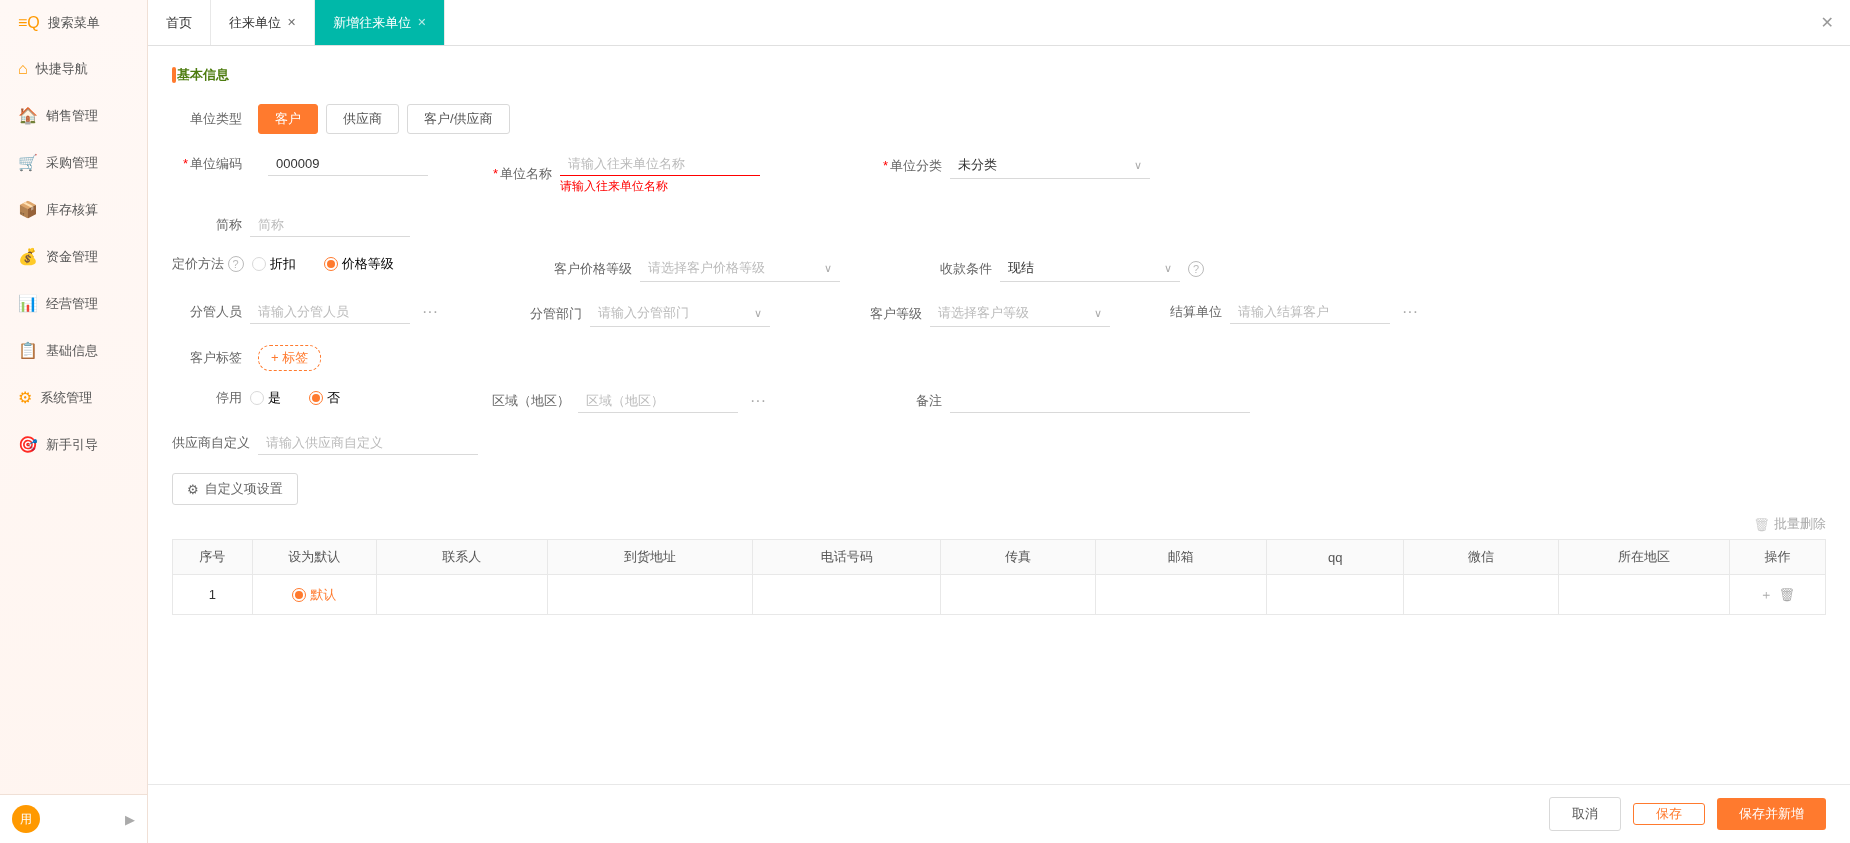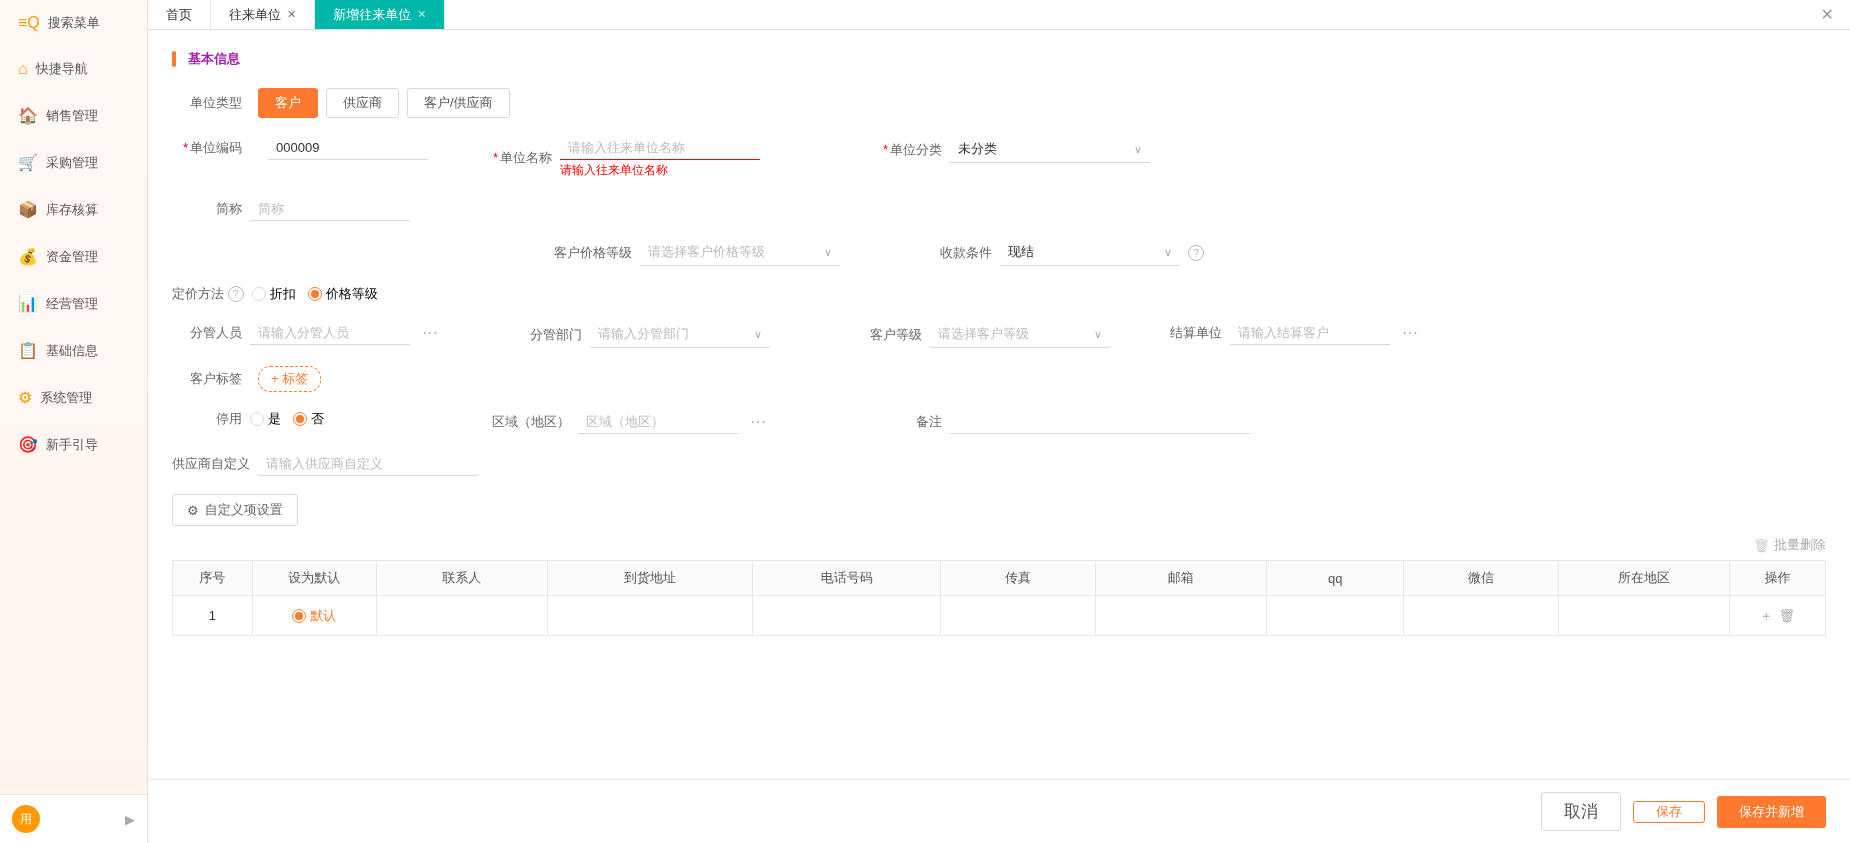--- a/index.html
+++ b/index.html
@@ -42,21 +42,21 @@
       flex-direction: column;
       overflow: hidden;
     }
 
     
     .tabs {
       display: flex;
       align-items: center;
       background: #fff;
       border-bottom: 1px solid #e0e0e0;
-      height: 30px;
+      height: 46px;
       padding: 0 0 0 0;
     }
     .tab {
       display: flex;
       align-items: center;
       gap: 6px;
       padding: 0 18px;
       height: 100%;
       cursor: pointer;
       color: #333;
@@ -81,22 +81,22 @@
     .content {
       flex: 1;
       overflow-y: auto;
       background: #fff;
       padding: 20px 24px;
     }
 
     .section-title {
       display: flex;
       align-items: center;
-      gap: 12px;
-      color: #a21caf;
+      gap: 1px;
+      color: #4d7c0f;
       font-size: 14px;
       font-weight: 600;
       margin-bottom: 20px;
     }
     .section-title .icon-bar { width: 4px; height: 16px; background: #ff7a2e; border-radius: 2px; }
 
     
     .form-row {
       display: flex;
       align-items: flex-start;
@@ -155,21 +155,21 @@
       background: #fff;
       font-size: 13px;
     }
     .type-btn.active {
       background: #ff7a2e;
       border-color: #ff7a2e;
       color: #fff;
     }
 
     
-    .radio-group { display: flex; gap: 12px; }
+    .radio-group { display: flex; gap: 28px; }
     .radio-item { display: flex; align-items: center; gap: 4px; cursor: pointer; }
     .radio-circle {
       width: 14px; height: 14px;
       border-radius: 50%;
       border: 1px solid #d9d9d9;
       display: flex; align-items: center; justify-content: center;
     }
     .radio-circle.checked { border-color: #ff7a2e; }
     .radio-circle.checked::after {
       content: '';
@@ -202,21 +202,21 @@
       background: #fff;
       border-top: 1px solid #e8e8e8;
     }
     .btn-cancel {
       padding: 7px 22px;
       border: 1px solid #d9d9d9;
       border-radius: 3px;
       cursor: pointer;
       background: #fff;
       color: #555;
-      font-size: 17px;
+      font-size: 13px;
     }
     .btn-save {
       padding: 1px 22px;
       border: 1px solid #ff7a2e;
       border-radius: 3px;
       cursor: pointer;
       background: #fff;
       color: #ff7a2e;
       font-size: 13px;
     }
@@ -412,21 +412,21 @@
 
     <div class="form-row">
       <div class="form-group" style="flex: 0 0 320px;">
         <span class="form-label">简称</span>
         <input class="form-input" style="width: 160px;" placeholder="简称">
       </div>
     </div>
 
     <div class="form-row">
 
-      <div class="form-group" style="flex: 0 0 380px; gap:8px;margin-top:46px;">
+      <div class="form-group" style="flex: 0 0 380px; gap:8px;">
         <span class="form-label" style="min-width:70px;">
           <span>定价方法</span>
           <span class="help-icon">?</span>
         </span>
         <div class="radio-group">
           <div class="radio-item">
             <div class="radio-circle"></div>
             <span>折扣</span>
           </div>
           <div class="radio-item">

